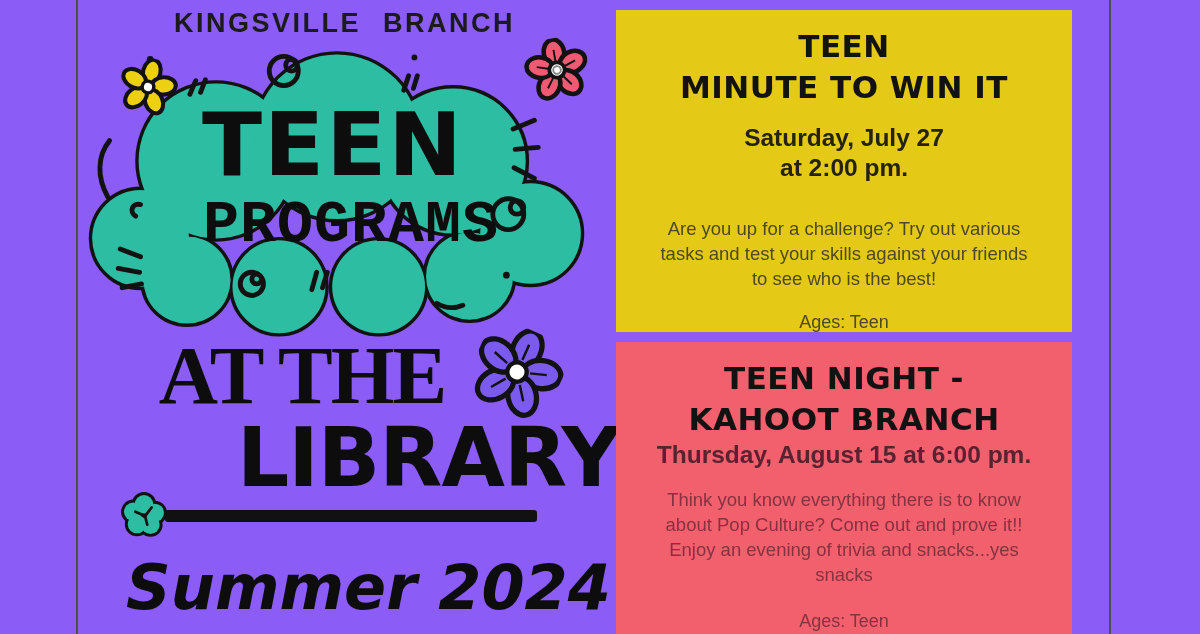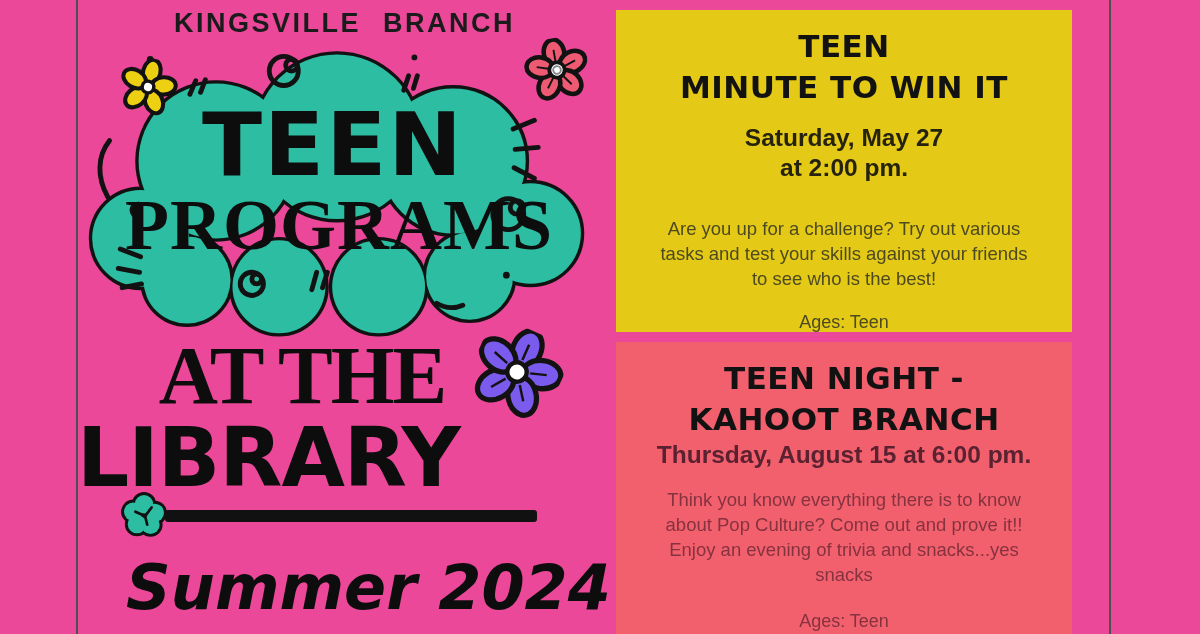--- a/index.html
+++ b/index.html
@@ -1,37 +1,37 @@
 <!DOCTYPE html>
 <html style="--teal: #2cbda2; --outline: #121212; --panel-yellow: #e4c916; --panel-pink: #f2606e; --yellow-flower: #ecd011; --pink-flower: #ed5a72; --purple-flower: #7b5bee; --ink: #141414; --yellow-date-ink: #25220e; --yellow-body-ink: #4e4a20; --pink-date-ink: #5a2230; --pink-body-ink: #86323f; --page-line: #4f4f4f; --divider: #111111;"><head>
 <meta charset="utf-8">
 <style>
   html,body{margin:0;padding:0;background:#fff;}
-  #stage{position:relative;width:1200px;height:634px;overflow:hidden;background:#ec4899;
+  #stage{position:relative;width:1200px;height:634px;overflow:hidden;background:#8b5cf6;
          font-family:"Liberation Sans",sans-serif;color:var(--ink);}
   .page-line{position:absolute;top:0;bottom:0;width:2px;background:var(--page-line);}
   #line-left{left:76px;}
   #line-right{left:1109px;}
 
   
   #left-col{position:absolute;left:77px;top:0;width:535px;height:634px;}
   #branch{position:absolute;left:0;top:8px;width:535px;text-align:center;
           font-size:27px;font-weight:bold;letter-spacing:2.5px;word-spacing:12px;color:#1b1b1b;}
   #cloud-svg{position:absolute;left:4px;top:40px;width:512px;height:300px;}
   .cloud-fill{fill:var(--teal);}
   .cloud-edge{fill:var(--teal);stroke:var(--outline);stroke-width:7;}
   .doodle{stroke:var(--outline);fill:none;stroke-width:5;stroke-linecap:round;}
   .dot{fill:var(--outline);}
   #cloud-title1{position:absolute;left:0;top:100px;width:512px;text-align:center;
       font-family:"DejaVu Sans",sans-serif;font-weight:bold;font-size:88px;line-height:90px;letter-spacing:2px;color:#0d0d0d;}
-  #cloud-title2{position:absolute;left:6px;top:194px;width:512px;text-align:center;
-      font-family:Liberation Serif, serif;font-weight:bold;font-size:72px;line-height:62px;letter-spacing:1px;color:#0d0d0d;}
+  #cloud-title2{position:absolute;left:18px;top:194px;width:512px;text-align:center;
+      font-family:Liberation Mono, monospace;font-weight:bold;font-size:60px;line-height:62px;letter-spacing:1px;color:#0d0d0d;}
   #sub1{position:absolute;left:0;top:334px;width:450px;text-align:center;
       font-family:Liberation Serif, serif;font-weight:bold;font-size:82px;line-height:84px;letter-spacing:-2px;color:#0d0d0d;}
-  #sub2{position:absolute;left:0;top:416px;width:535px;text-align:left;
+  #sub2{position:absolute;left:8px;top:416px;width:535px;text-align:right;
       font-family:"DejaVu Sans",sans-serif;font-weight:bold;font-size:82px;line-height:84px;letter-spacing:-1px;color:#0d0d0d;}
   #season{position:absolute;left:24px;top:551px;width:535px;text-align:center;
       font-family:"DejaVu Sans",sans-serif;font-weight:bold;font-size:62px;color:#0d0d0d;font-style:italic;}
   .flower{position:absolute;}
   #flower-yellow{left:42px;top:58px;width:58px;height:58px;transform:rotate(14deg);}
   #flower-pink{left:448px;top:38px;width:64px;height:64px;transform:rotate(-10deg);}
   #flower-purple{left:396px;top:328px;width:88px;height:88px;transform:rotate(24deg);}
   #clover{left:40px;top:488px;width:54px;height:54px;}
   #divider-bar{position:absolute;left:88px;top:510px;width:372px;height:12px;background:var(--divider);border-radius:3px;}
 
@@ -188,21 +188,21 @@
       </g>
     </svg>
     <div id="divider-bar"></div>
 
     <div id="season">Summer 2024</div>
   </div>
 
   <div class="panel" id="panel-yellow">
     <div class="ev-title">TEEN
 MINUTE TO WIN IT</div>
-    <div class="ev-date">Saturday, May 27
+    <div class="ev-date">Saturday, July 27
 at 2:00 pm.</div>
     <div class="ev-desc">Are you up for a challenge?  Try out various
 tasks and test your skills against your friends
 to see who is the best!</div>
     <div class="ev-ages">Ages: Teen</div>
   </div>
 
   <div class="panel" id="panel-pink">
     <div class="ev-title">TEEN NIGHT -
 KAHOOT BRANCH</div>

